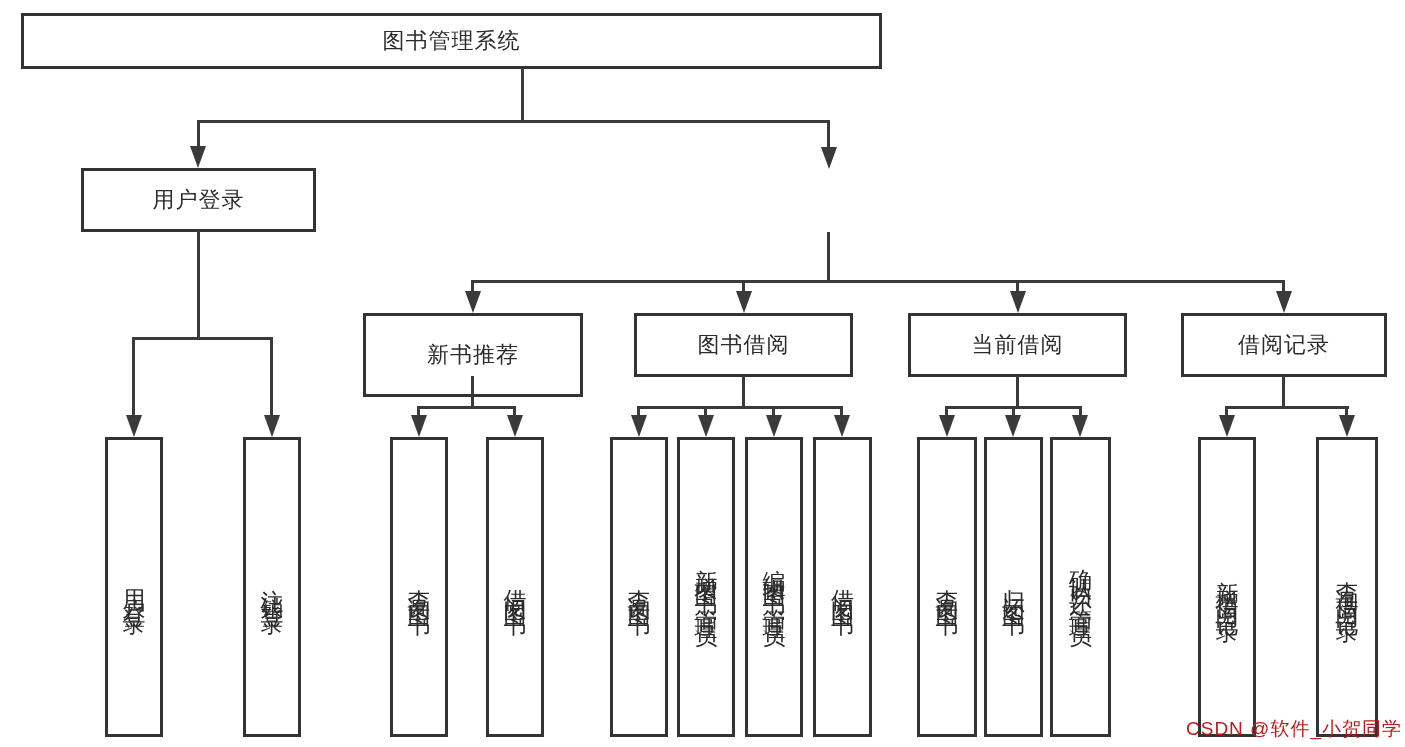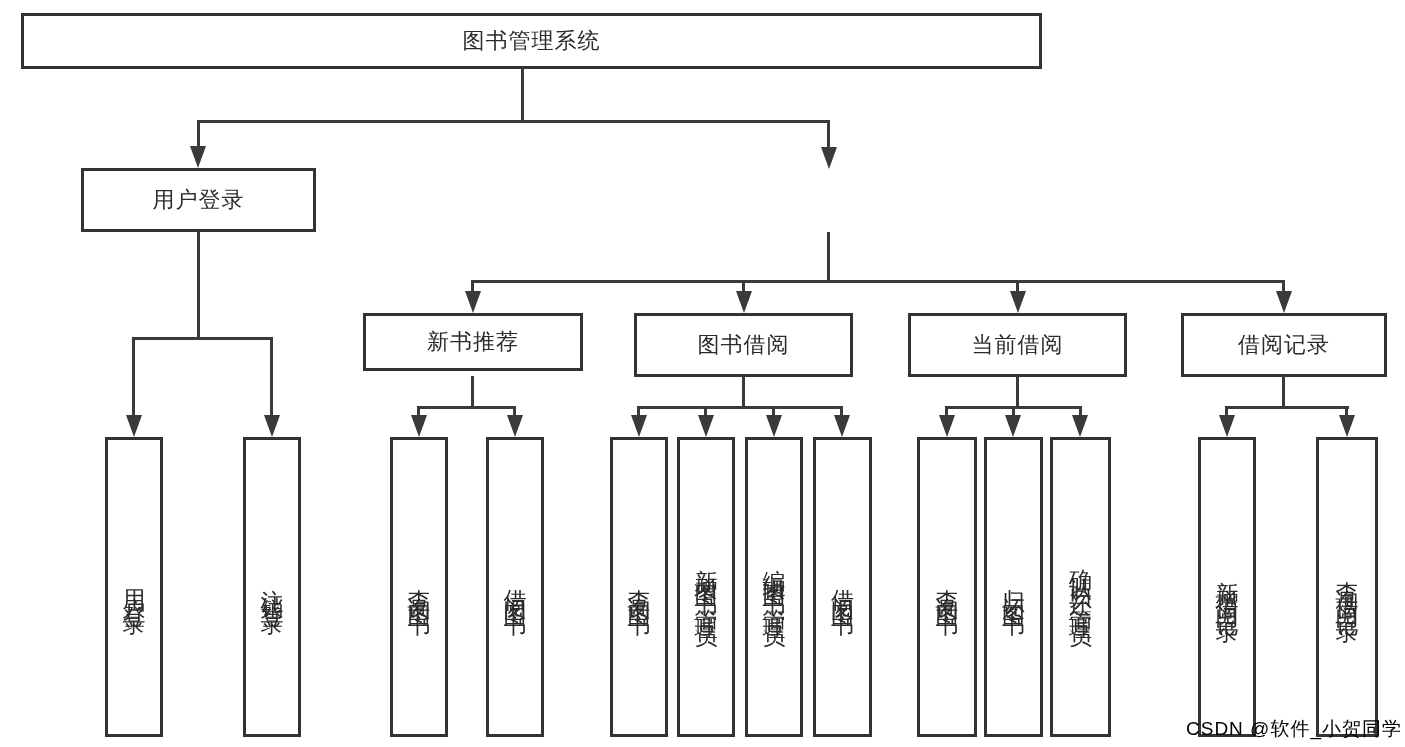--- a/index.html
+++ b/index.html
@@ -22,38 +22,38 @@
   }
   .vl{position:absolute;width:3px;background:#3a3a3a;}
   .hl{position:absolute;height:3px;background:#3a3a3a;}
   .arr{
     position:absolute;width:0;height:0;
     border-left:8px solid transparent;border-right:8px solid transparent;
     border-top:22px solid #3a3a3a;
   }
   .watermark{
     position:absolute;left:1186px;top:716px;font-size:19px;letter-spacing:1px;
-    color:#000000;white-space:nowrap;z-index:5;
+    color:#b91c1c;white-space:nowrap;z-index:5;
   }
 </style>
 </head>
 <body>
 
 <div id="stage">
 
-  <div class="hnode" style="left:21px;top:13px;width:1021px;height:56px">
+  <div class="hnode" style="left:21px;top:13px;width:861px;height:56px">
     <span>图书管理系统</span>
   </div>
 
   <div class="hnode" style="left:81px;top:168px;width:235px;height:64px">
     <span>用户登录</span>
   </div>
 
 
-  <div class="hnode" style="left:363px;top:313px;width:220px;height:58px">
+  <div class="hnode" style="left:363px;top:313px;width:220px;height:84px">
     <span>新书推荐</span>
   </div>
 
   <div class="hnode" style="left:634px;top:313px;width:219px;height:64px">
     <span>图书借阅</span>
   </div>
 
   <div class="hnode" style="left:908px;top:313px;width:219px;height:64px">
     <span>当前借阅</span>
   </div>

